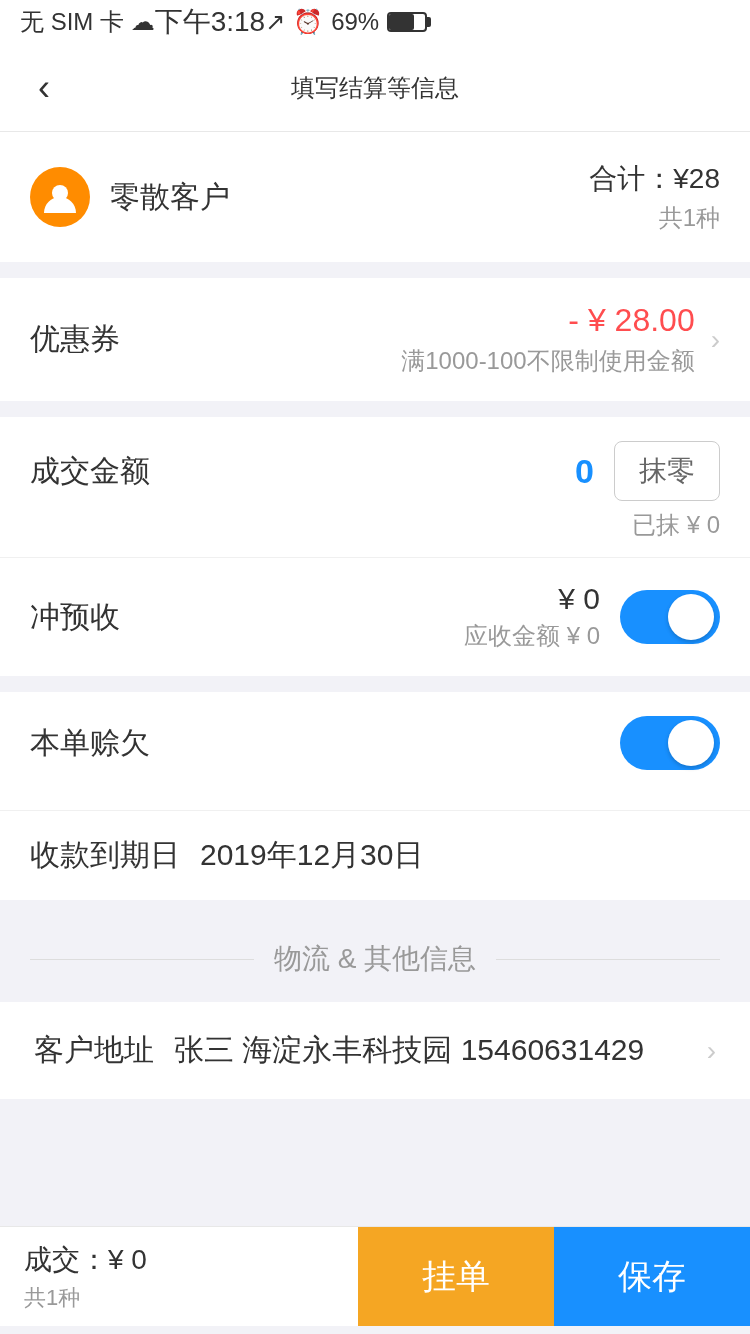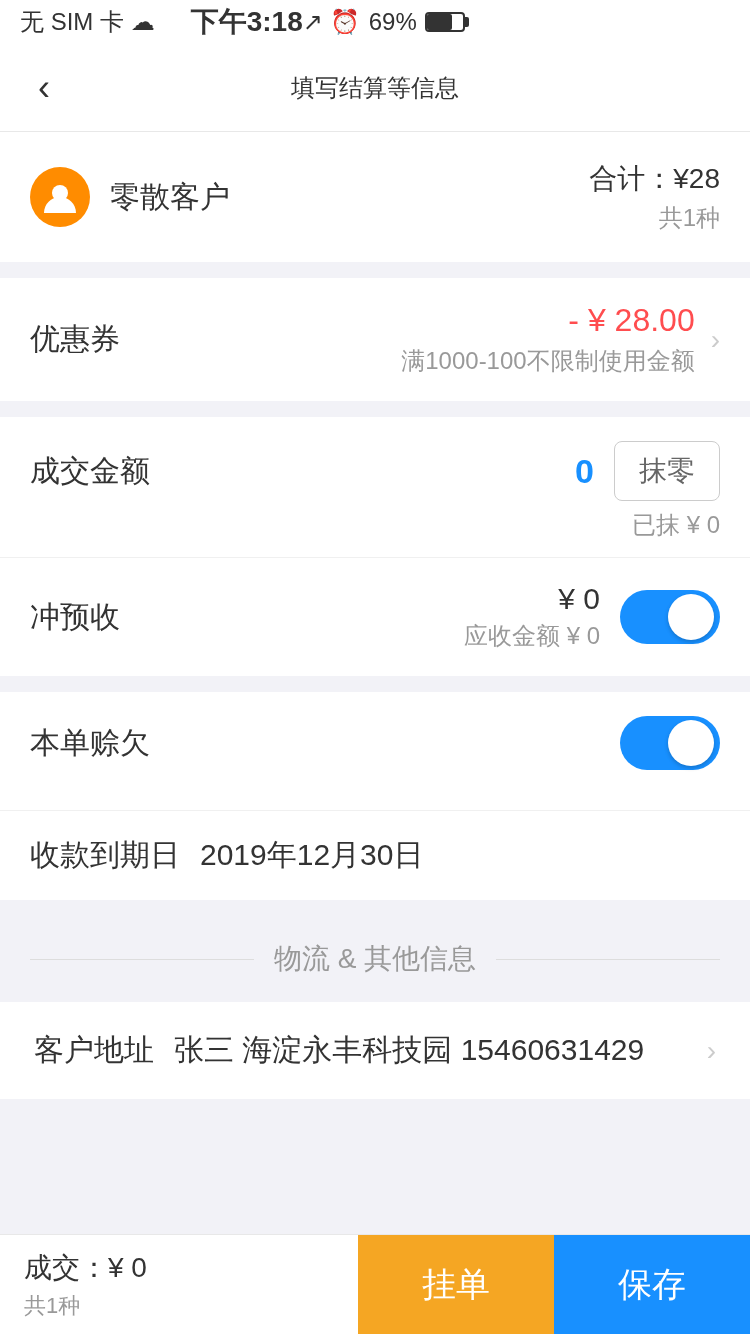--- a/index.html
+++ b/index.html
@@ -26,22 +26,21 @@
       font-size: 24px;
       font-weight: 500;
     }
     .status-left {
       display: flex;
       align-items: center;
       gap: 10px;
     }
     .status-center {
       font-size: 28px;
-      font-weight: 700;
-      margin-left: 36px;
+      font-weight: 400;
     }
     .status-right {
       display: flex;
       align-items: center;
       gap: 8px;
       font-size: 24px;
     }
     .battery-icon {
       width: 40px;
       height: 20px;
@@ -348,21 +347,21 @@
     .address-value {
       font-size: 30px;
       color: #333;
       flex: 1;
       margin-left: 20px;
     }
 
     
     .bottom-bar {
       position: fixed;
-      bottom: 0;
+      bottom: 8px;
       width: 750px;
       height: 100px;
       background: #fff;
       display: flex;
       align-items: stretch;
       border-top: 1px solid #e8e8e8;
     }
     .bottom-summary {
       flex: 1;
       display: flex;

